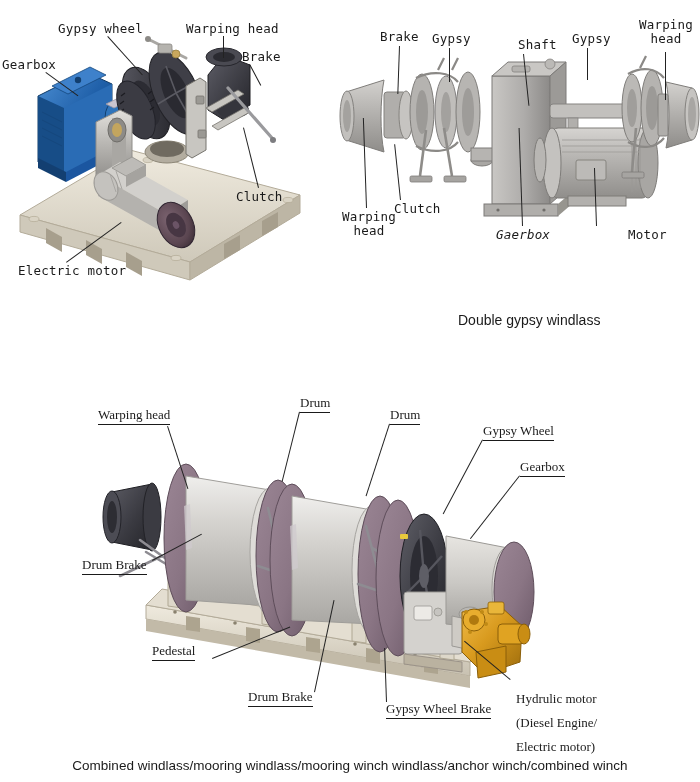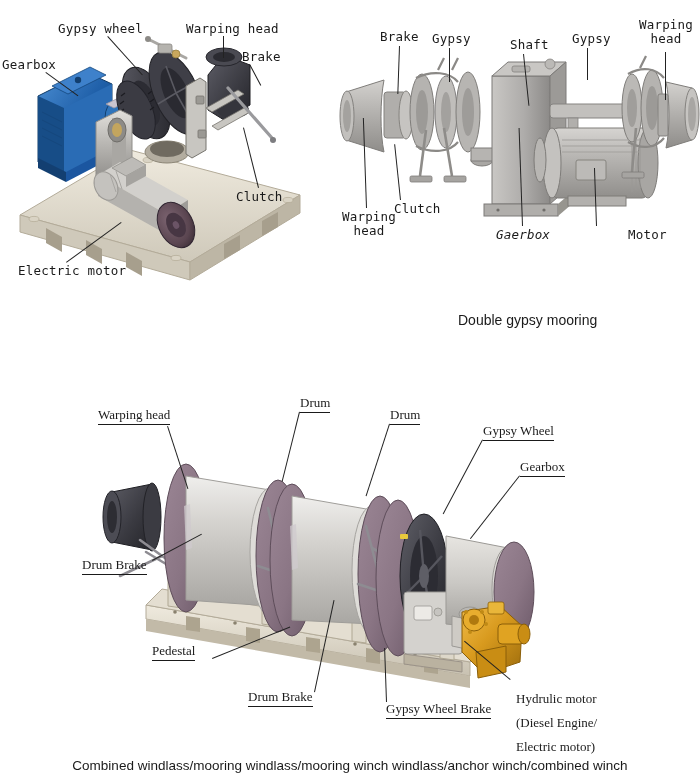--- a/index.html
+++ b/index.html
@@ -373,21 +373,21 @@
         <rect x="318" y="94" width="10" height="42" rx="2" fill="#b0aeab" stroke="#83817e" stroke-width="1"></rect>
       </g>
     </svg>
 
     <div class="lbl lbl-mono" style="left:40px; top:30px;">Brake</div>
     <div class="leader" style="left:60px; top:46px; width:48px; transform:rotate(92deg);"></div>
 
     <div class="lbl lbl-mono" style="left:92px; top:32px;">Gypsy</div>
     <div class="leader" style="left:110px; top:48px; width:34px; transform:rotate(90deg);"></div>
 
-    <div class="lbl lbl-mono" style="left:170px; top:38px;">Shaft</div>
+    <div class="lbl lbl-mono" style="left:178px; top:38px;">Shaft</div>
     <div class="leader" style="left:184px; top:54px; width:52px; transform:rotate(84deg);"></div>
 
     <div class="lbl lbl-mono" style="left:232px; top:32px;">Gypsy</div>
     <div class="leader" style="left:248px; top:48px; width:32px; transform:rotate(90deg);"></div>
 
     <div class="lbl lbl-mono lbl-center" style="left:296px; top:18px; width:60px; white-space:pre-line;">Warping
 head</div>
     <div class="leader" style="left:326px; top:52px; width:48px; transform:rotate(90deg);"></div>
 
     <div class="lbl lbl-mono lbl-center" style="left:-2px; top:210px; width:62px; white-space:pre-line;">Warping
@@ -397,21 +397,21 @@
     <div class="lbl lbl-mono" style="left:54px; top:202px;">Clutch</div>
     <div class="leader" style="left:60px; top:200px; width:56px; transform:rotate(-96deg);"></div>
 
     <div class="lbl lbl-mono" style="left:156px; top:228px;font-style:italic;">Gaerbox</div>
     <div class="leader" style="left:182px; top:226px; width:98px; transform:rotate(-92deg);"></div>
 
     <div class="lbl lbl-mono" style="left:244px; top:228px;padding-left:44px;">Motor</div>
     <div class="leader" style="left:256px; top:226px; width:58px; transform:rotate(-92deg);"></div>
   </div>
 
-  <div class="caption" style="left:458px; top:312px;">Double gypsy mooring</div>
+  <div class="caption" style="left:458px; top:312px;">Double gypsy windlass</div>
 
   <div class="fig" style="left:0px; top:380px; width:700px; height:350px;">
     <svg width="700" height="350" viewBox="0 0 700 350">
       <defs>
         <linearGradient id="f3flange" x1="0" y1="0" x2="1" y2="1">
           <stop offset="0%" stop-color="#9b8695"></stop>
             <stop offset="55%" stop-color="#8a7584"></stop>
             <stop offset="100%" stop-color="#6d5a69"></stop>
         </linearGradient>
         <linearGradient id="f3barrel" x1="0" y1="0" x2="0" y2="1">

